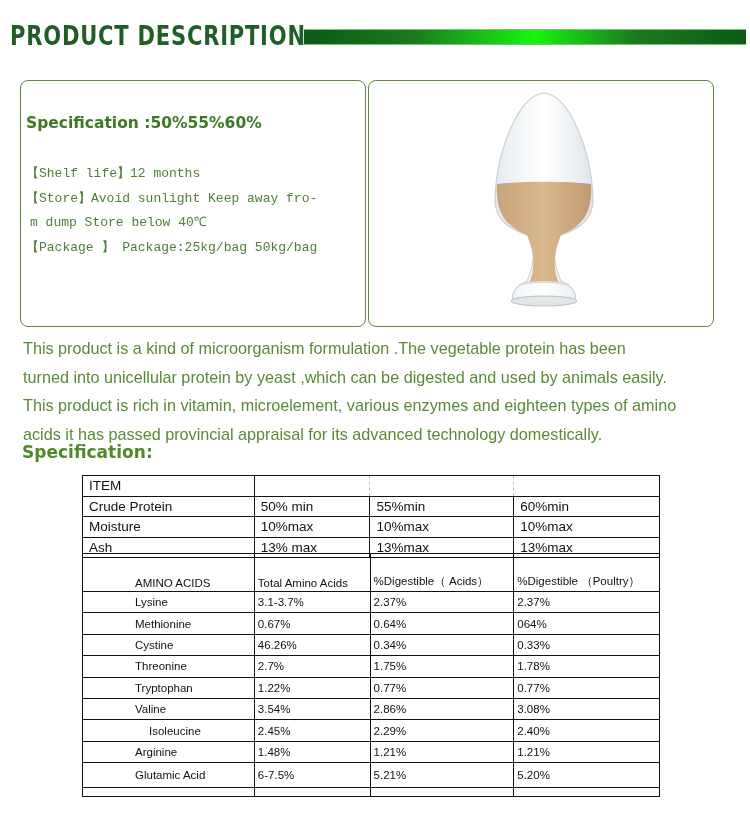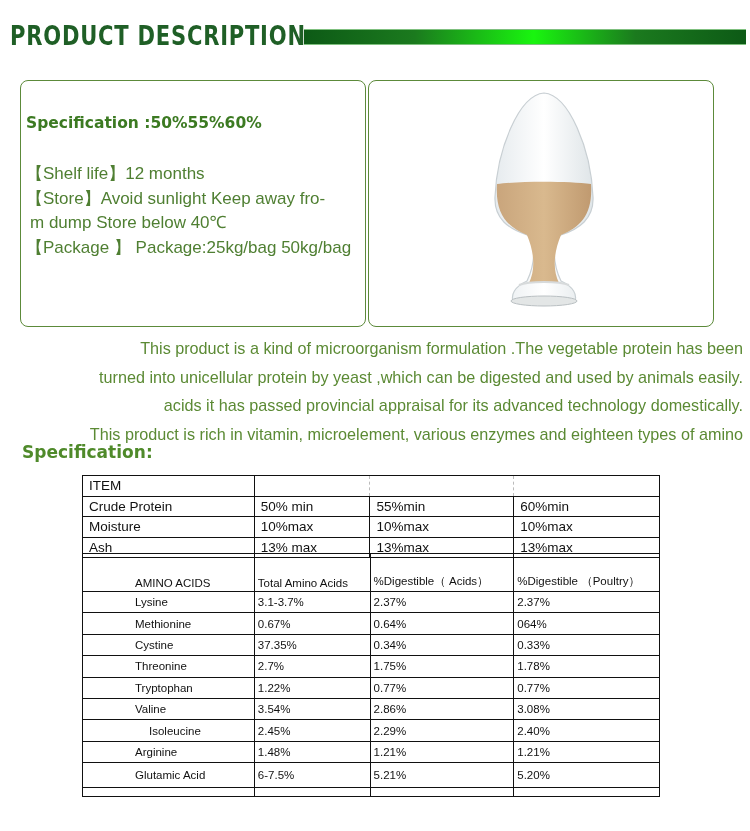--- a/index.html
+++ b/index.html
@@ -18,28 +18,28 @@
   .box {
     position:absolute; border:1.3px solid #5c8a3a; border-radius:8px; background:#fff; box-sizing:border-box;
   }
   .spec-box { left:20px; top:80px; width:346px; height:247px; }
   .img-box { left:368px; top:80px; width:346px; height:247px; }
   .spec-title {
     position:absolute; left:5px; top:33px; font-family:"DejaVu Sans", sans-serif; font-weight:bold;
     font-size:15.5px; color:#3c7a22; white-space:nowrap;text-align:center;
   }
   .spec-lines {
-    position:absolute; left:5px; top:81px; width:340px; font-family:Liberation Sans, sans-serif;
-    font-size:17px; color:#4f7f32; line-height:24.5px;
+    position:absolute; left:5px; top:81px; width:340px; font-family:Liberation Mono, monospace;
+    font-size:13px; color:#4f7f32; line-height:24.5px;
   }
   .spec-lines div { white-space:nowrap; }
   .flask { position:absolute; left:120px; top:8px; width:110px; height:225px; }
   .desc {
     position:absolute; left:23px; top:334px; width:720px; font-family:"Liberation Sans", sans-serif;
-    font-size:16.2px; color:#5b8a34; line-height:28.5px;text-align:right;
+    font-size:16.2px; color:#5b8a34; line-height:28.5px;
   }
   .desc p { margin:0; white-space:nowrap; }
   .spec-heading {
     position:absolute; left:22px; top:441px; font-family:"DejaVu Sans", sans-serif; font-weight:bold;
     font-size:18.5px; color:#4f8a2a; transform:scaleX(0.92); transform-origin:left top;
   }
   table { border-collapse:collapse; position:absolute; font-family:"Liberation Sans", sans-serif; color:#111; }
   .t1 { left:82px; top:475px; width:578px; }
   .t1 td { border:1px solid #111; height:20.5px; padding:0 0 0 6px; font-size:13.5px; box-sizing:border-box; }
   .t1 tr:first-child td:not(:first-child) { border-left:1px dashed #bbb; border-right:1px dashed #bbb; }
@@ -87,22 +87,22 @@
     <path d="M8 95 C30 92 80 92 102 95 C104 125 92 138 72 146 C64 165 64 182 70 194 L40 194 C46 182 46 165 38 146 C18 138 6 125 8 95 Z" fill="url(#powder)"></path>
 
     <ellipse cx="55" cy="212" rx="33" ry="5" fill="#e3e6e6" stroke="#b9bfc2" stroke-width="1"></ellipse>
     <path d="M30 196 C40 192 70 192 80 196" stroke="#d7dadb" fill="none" stroke-width="2"></path>
   </svg>
 </div>
 
 <div class="desc">
   <p>This product is a kind of microorganism formulation .The vegetable protein has been</p>
   <p>turned into unicellular protein by yeast ,which can be digested and used by animals easily.</p>
+  <p>This product is rich in vitamin, microelement, various enzymes and eighteen types of amino</p>
   <p>acids it has passed provincial appraisal for its advanced technology domestically.</p>
-  <p>This product is rich in vitamin, microelement, various enzymes and eighteen types of amino</p>
 </div>
 
 <div class="spec-heading">Specification:</div>
 
 <table class="t1">
   <colgroup>
       <col style="width:172px">
       <col style="width:116px">
       <col style="width:144px">
       <col style="width:146px">
@@ -156,21 +156,21 @@
     <td>2.37%</td>
   </tr>
   <tr>
     <td class="name">Methionine</td>
     <td>0.67%</td>
     <td>0.64%</td>
     <td>064%</td>
   </tr>
   <tr>
     <td class="name">Cystine</td>
-    <td>37.35%</td>
+    <td>46.26%</td>
     <td>0.34%</td>
     <td>0.33%</td>
   </tr>
   <tr>
     <td class="name">Threonine</td>
     <td>2.7%</td>
     <td>1.75%</td>
     <td>1.78%</td>
   </tr>
   <tr>

